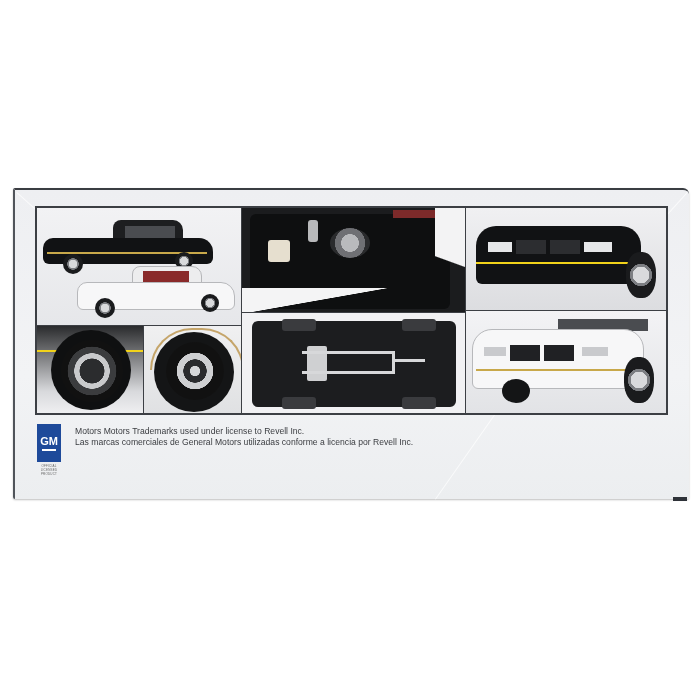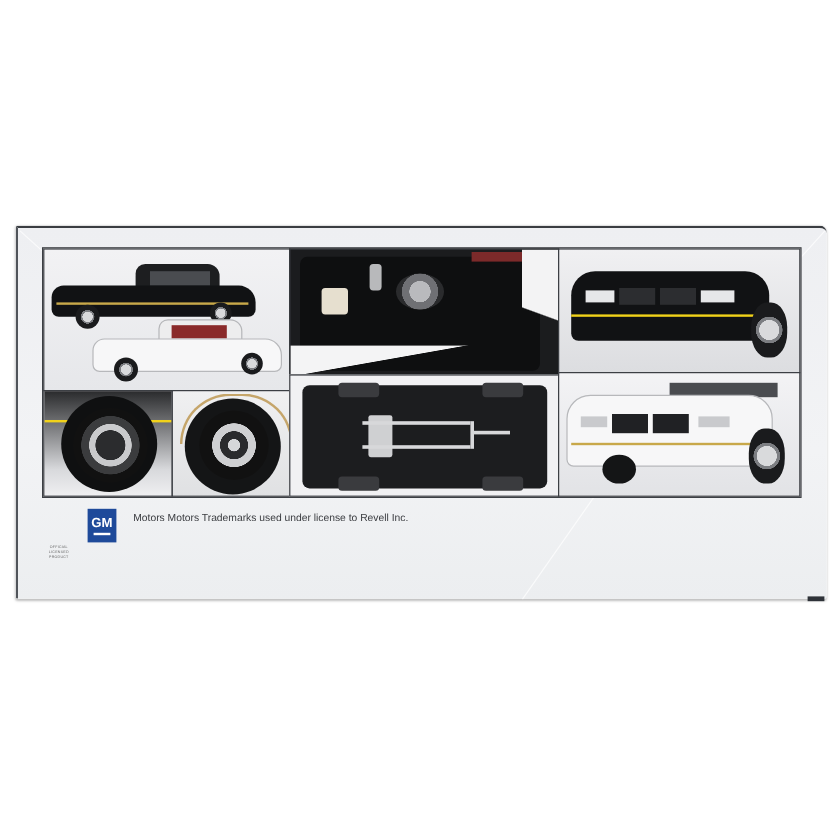--- a/index.html
+++ b/index.html
@@ -63,22 +63,22 @@
   .exhaust2 { left: 50px; top: 50px; width: 90px; }
   .muffler { position: absolute; left: 55px; top: 25px; width: 20px; height: 35px; background: #cfd0d2; border-radius: 2px; }
   .tire-top { position: absolute; width: 34px; height: 12px; background: #3a3b3e; border-radius: 3px; }
 
   .hub-wire { position: absolute; left: 24px; top: 14px; width: 62px; height: 62px; border-radius: 50%; background: radial-gradient(circle,#2b2c2e 0 28%, #c9cacc 29% 40%, #3b3c3e 41% 55%, #111 56%); }
   .hub-star { position: absolute; left: 22px; top: 16px; width: 58px; height: 58px; border-radius: 50%; background: radial-gradient(circle,#d6d7d9 0 12%, #2a2b2d 13% 28%, #cfd0d2 29% 44%, #111 45%); }
 
   .footer {
     position: absolute; left: 37px; top: 424px; display: flex; align-items: flex-start; gap: 14px;
   }
-  .gm-logo { width: 24px; height: 28px; background: #1e4a9a; color: #fff; font-weight: bold; font-size: 11px;
-    display: flex; flex-direction: column; align-items: center; justify-content: center; position: relative; margin-left: 36px; }
+  .gm-logo { width: 24px; height: 38px; background: #1e4a9a; color: #fff; font-weight: bold; font-size: 11px;
+    display: flex; flex-direction: column; align-items: center; justify-content: center; position: relative; }
   .gm-logo .bar { width: 14px; height: 2px; background: #fff; margin-top: 2px; }
   .gm-caption { font-size: 3px; color: #666; text-align: center; width: 24px; margin-top: 2px; letter-spacing: 0.2px; }
   .legal { font-size: 8.6px; line-height: 10.5px; color: #3a3c40; padding-top: 2px; }
 </style>
 </head>
 <body>
 
 <div class="box">
   <div class="crease1"></div>
   <div class="crease2"></div>
@@ -176,14 +176,15 @@
       <span>GM</span>
       <div class="bar"></div>
     </div>
     <div class="gm-caption">
       <div>OFFICIAL</div>
       <div>LICENSED PRODUCT</div>
     </div>
   </div>
   <div class="legal">
     <div>Motors Motors Trademarks used under license to Revell Inc.</div>
+    <div>Las marcas comerciales de General Motors utilizadas conforme a licencia por Revell Inc.</div>
   </div>
 </div>
 
 </body></html>

